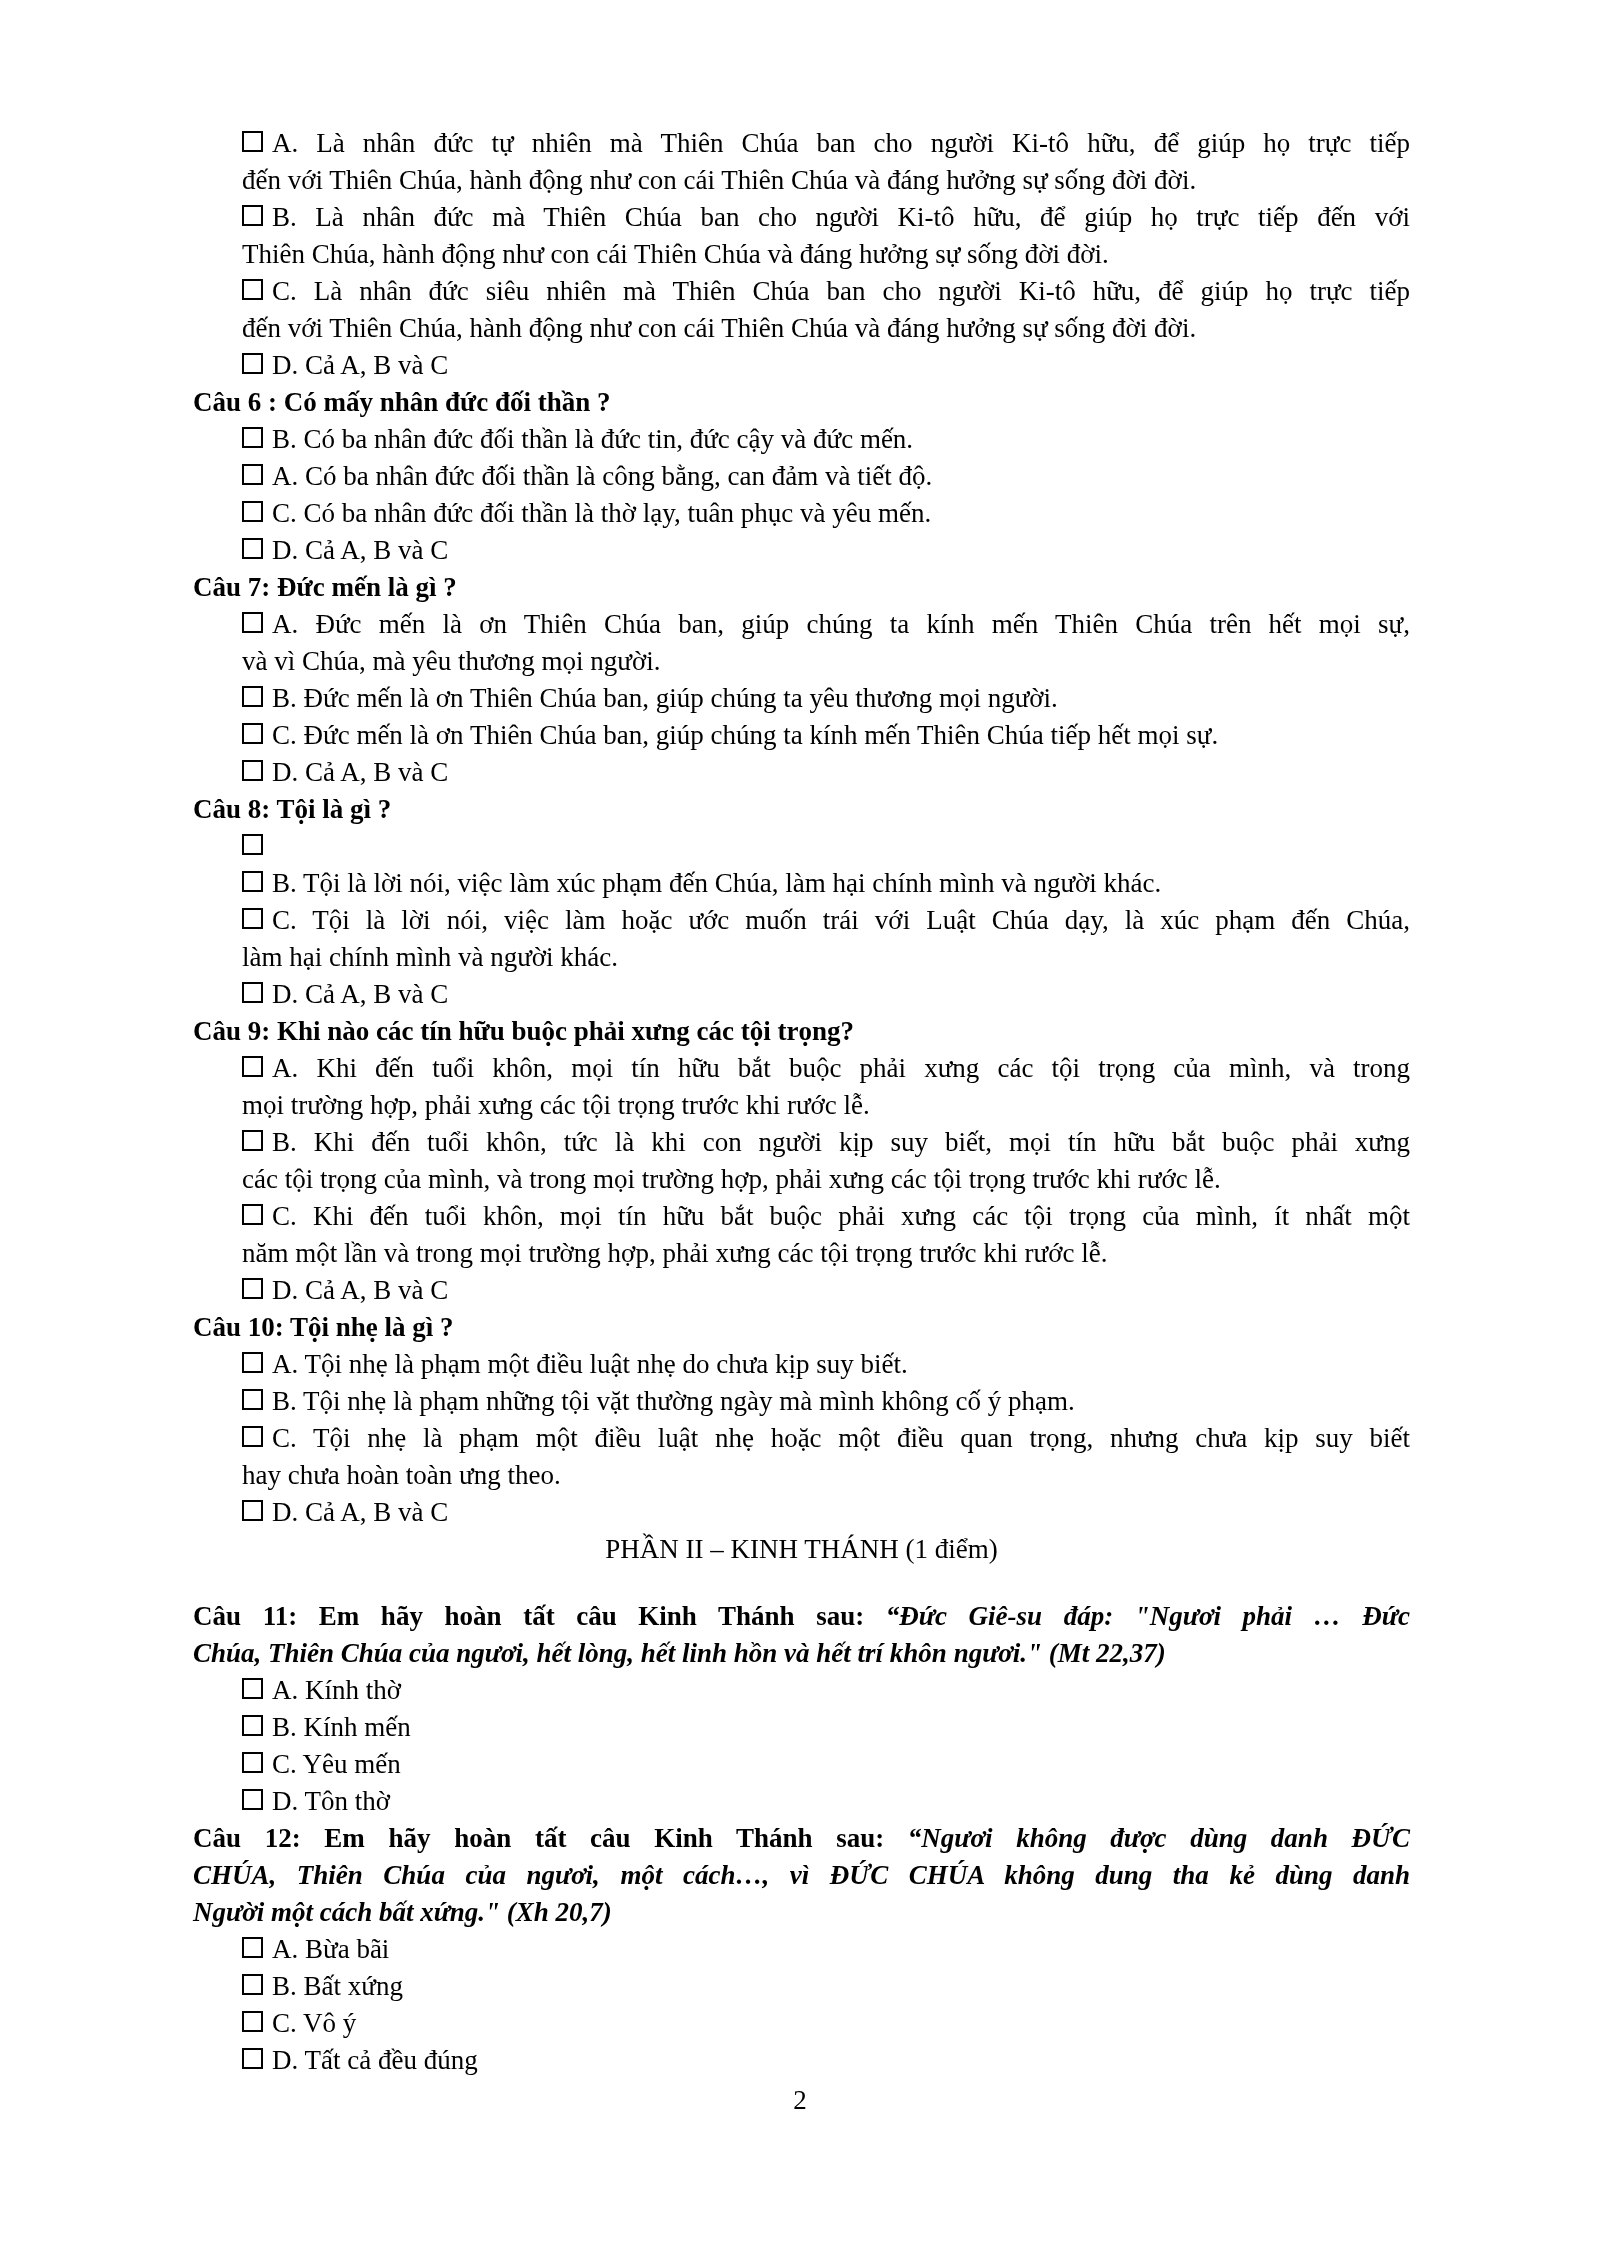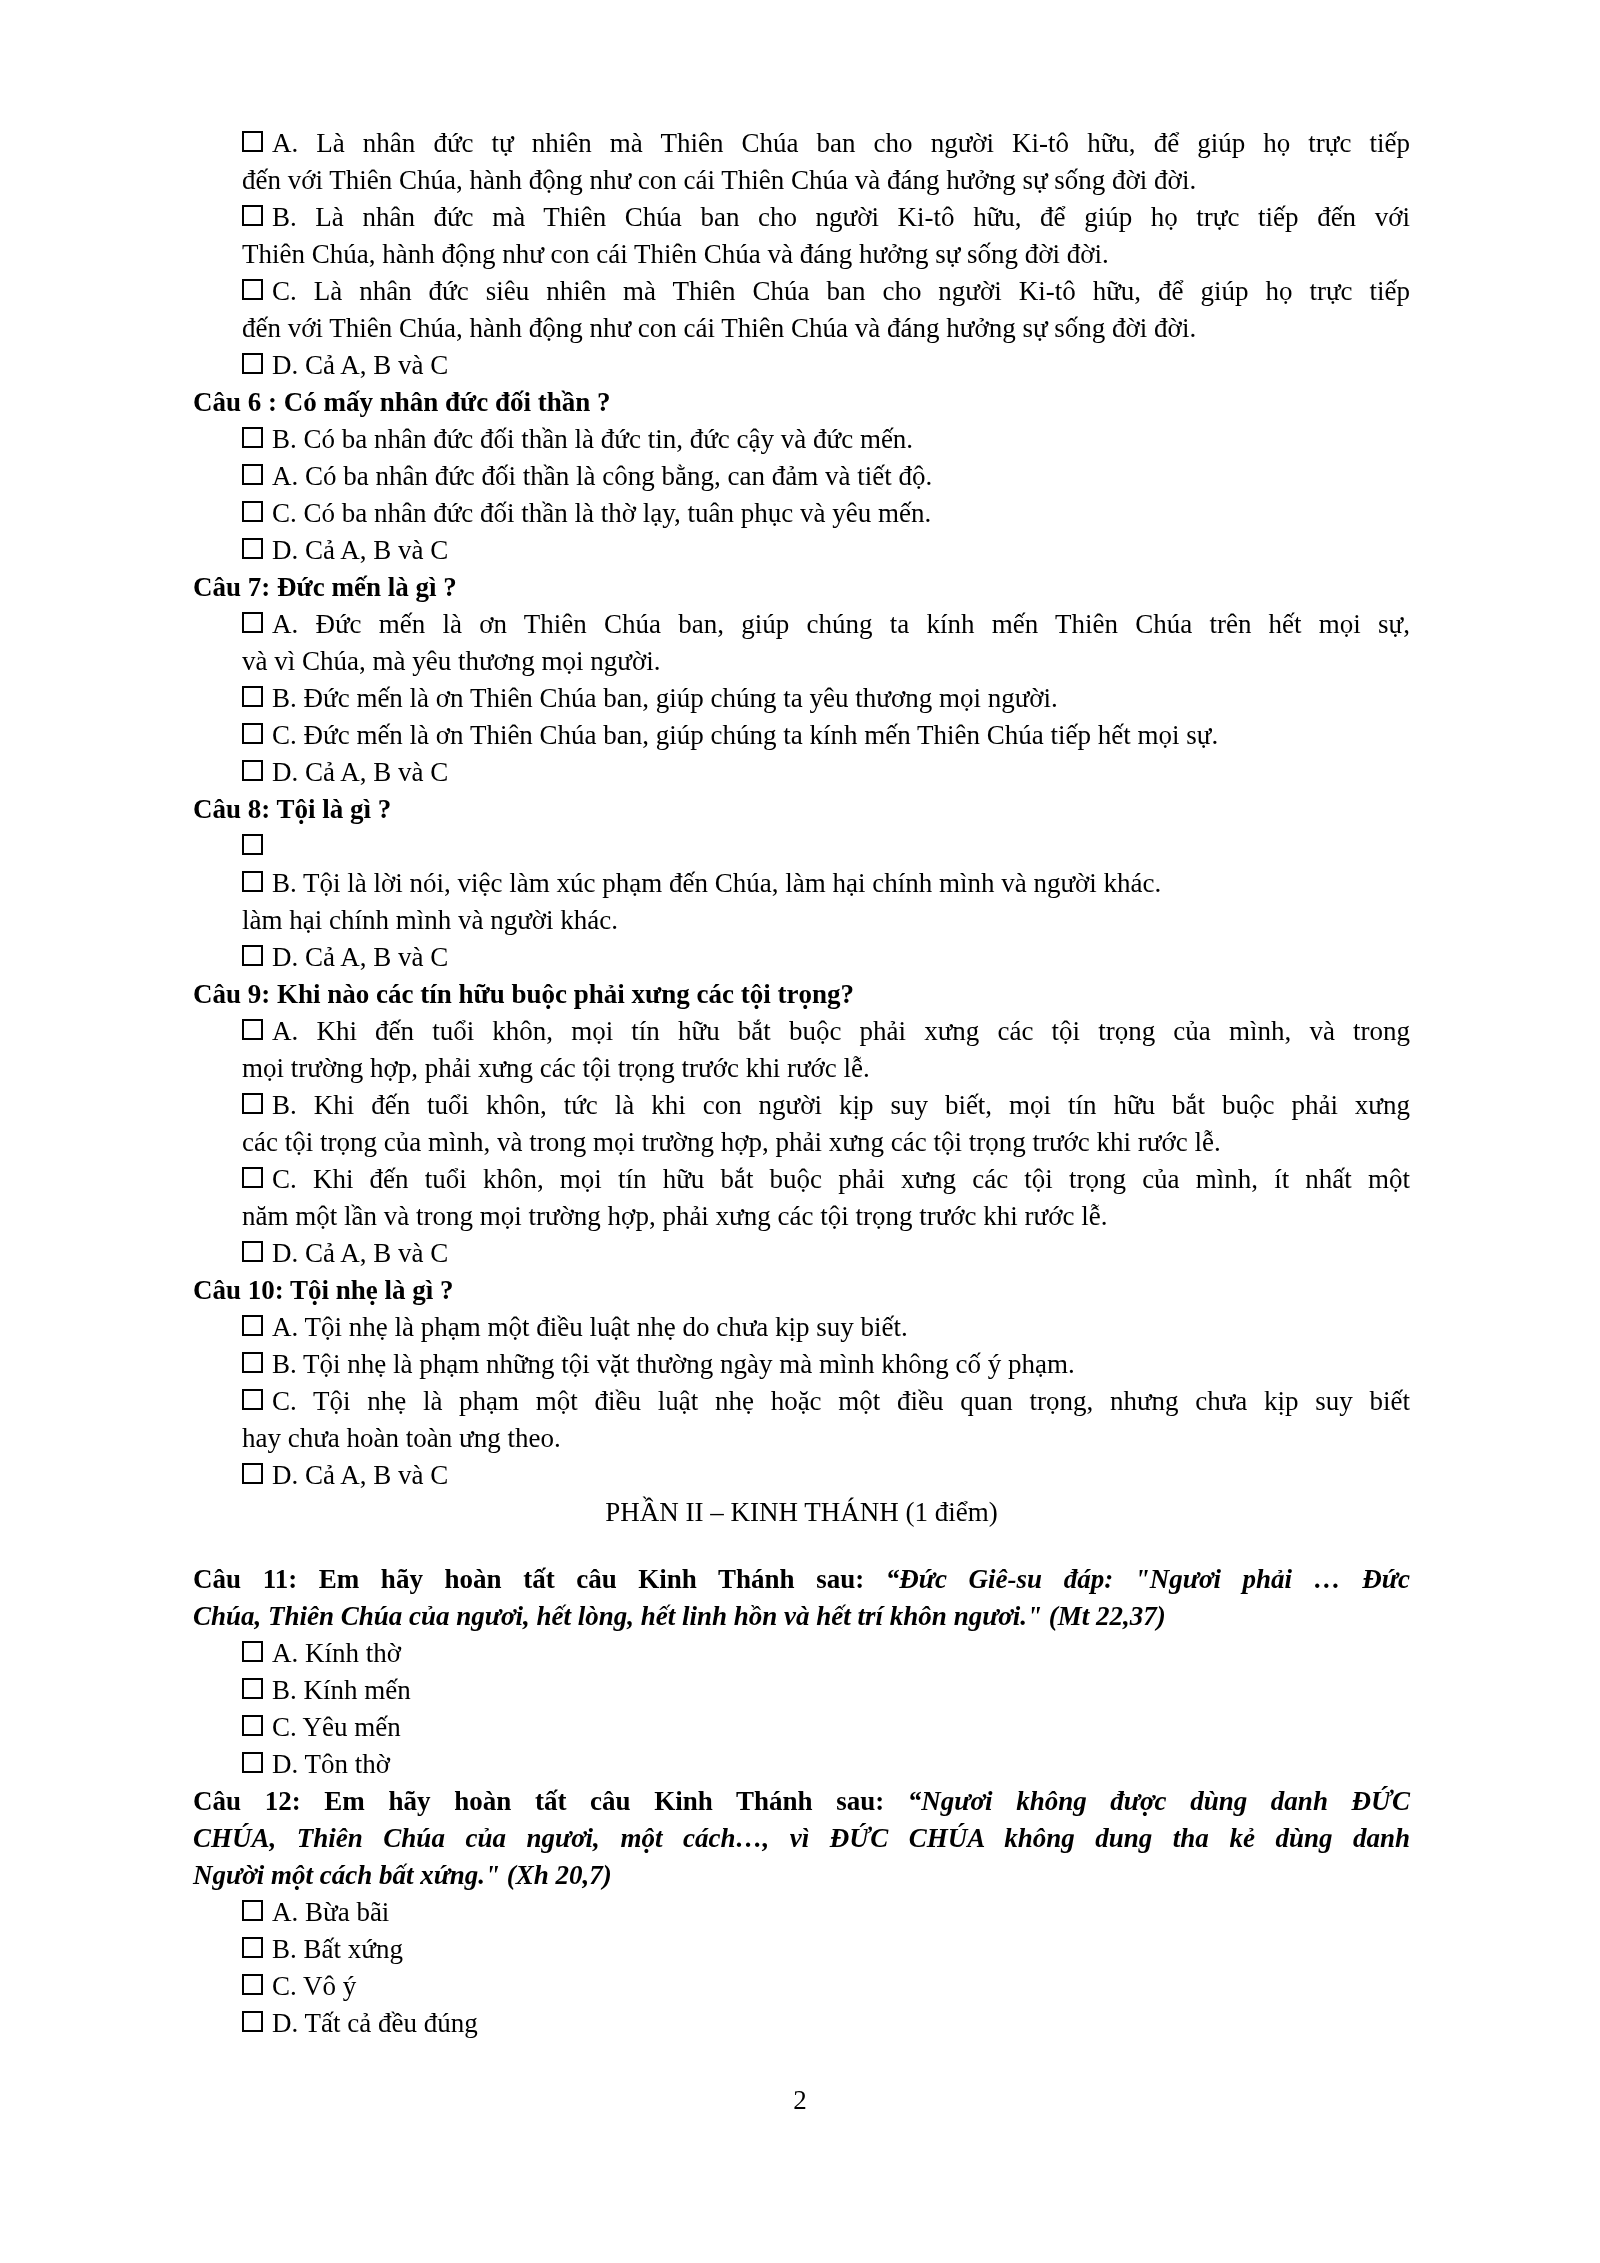--- a/index.html
+++ b/index.html
@@ -95,20 +95,21 @@
       <div class="block question">
         <div class="ln"><span>Câu 8: Tội là gì ?</span></div>
       </div>
       <div class="block option">
         <div class="ln"><span class="checkbox"></span></div>
       </div>
       <div class="block option">
         <div class="ln"><span class="checkbox"></span><span>B. Tội là lời nói, việc làm xúc phạm đến Chúa, làm hại chính mình và người khác.</span></div>
       </div>
       <div class="block option">
+        <div class="ln just"><span class="checkbox"></span><span>C. Tội là lời nói, việc làm hoặc ước muốn trái với Luật Chúa dạy, là xúc phạm đến Chúa,</span></div>
         <div class="ln"><span>làm hại chính mình và người khác.</span></div>
       </div>
       <div class="block option">
         <div class="ln"><span class="checkbox"></span><span>D. Cả A, B và C</span></div>
       </div>
       <div class="block question">
         <div class="ln"><span>Câu 9: Khi nào các tín hữu buộc phải xưng các tội trọng?</span></div>
       </div>
       <div class="block option">
         <div class="ln just"><span class="checkbox"></span><span>A. Khi đến tuổi khôn, mọi tín hữu bắt buộc phải xưng các tội trọng của mình, và trong</span></div>

